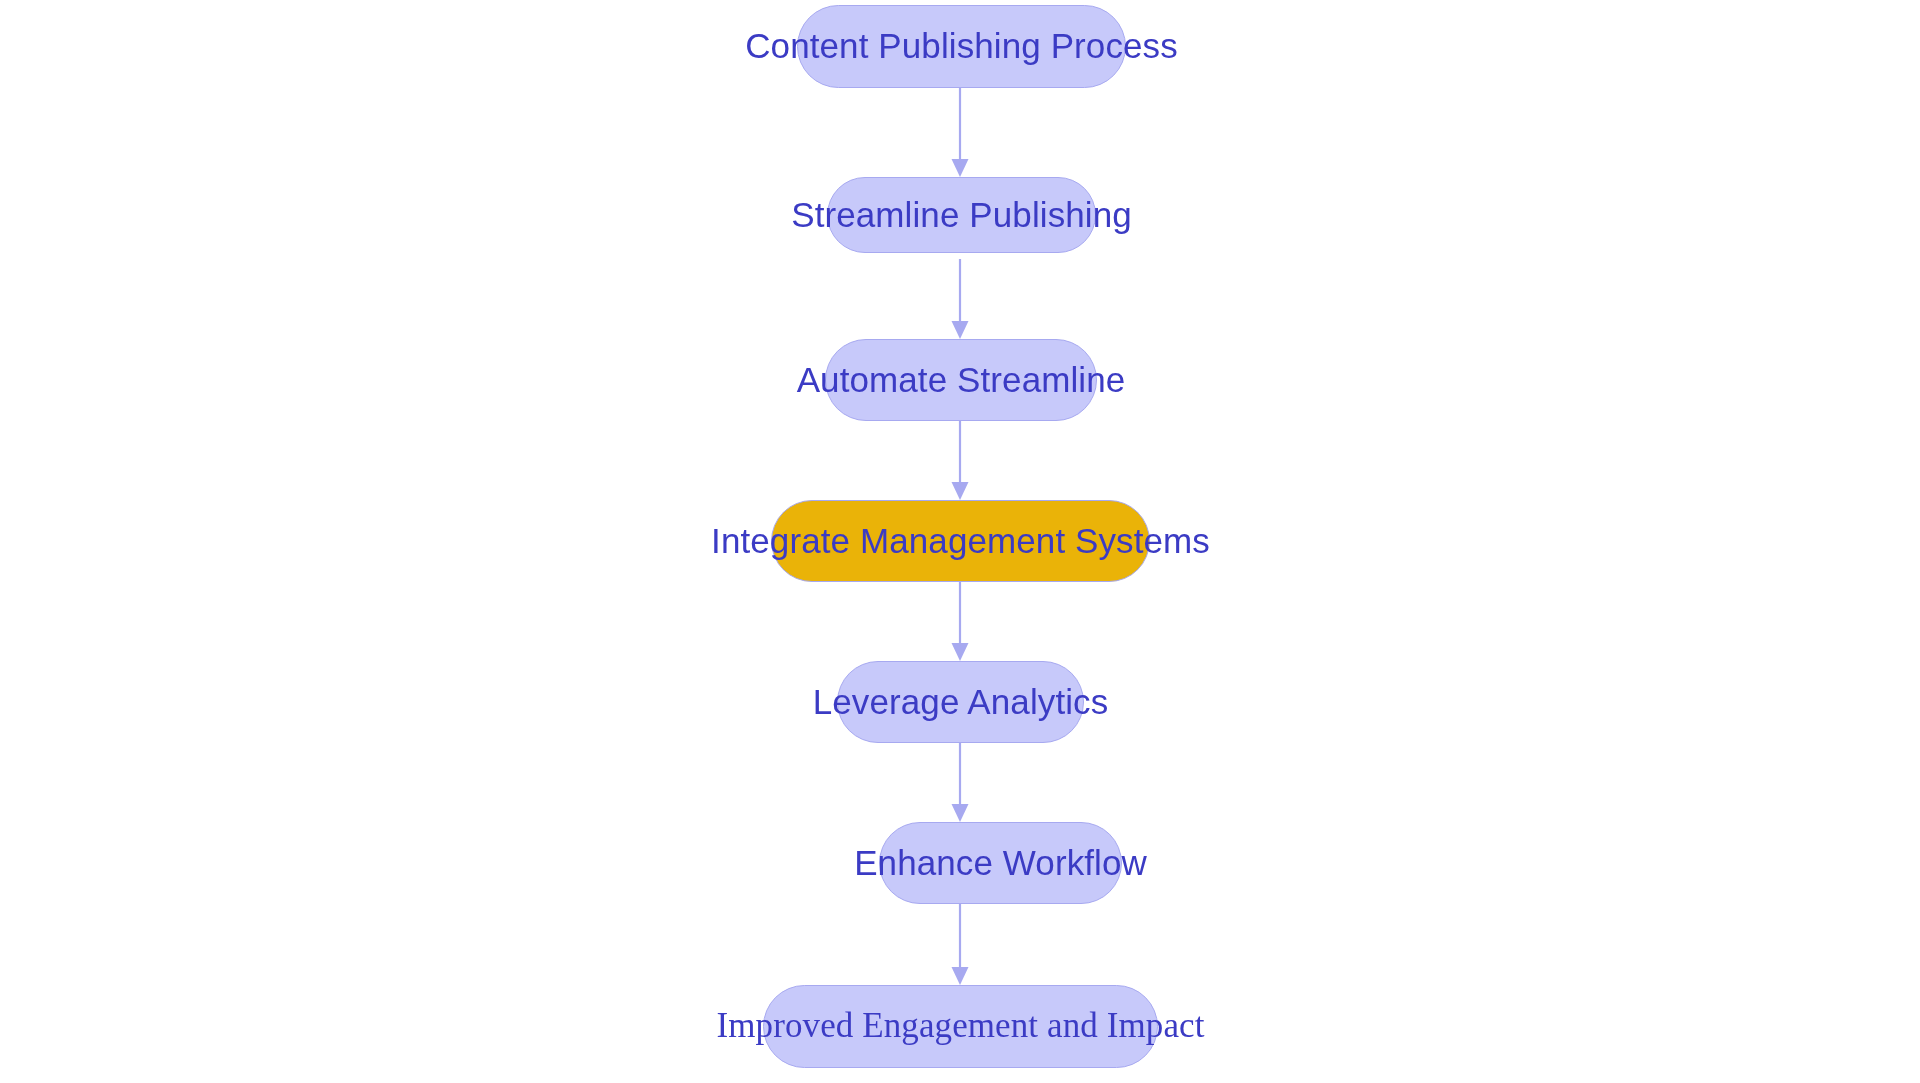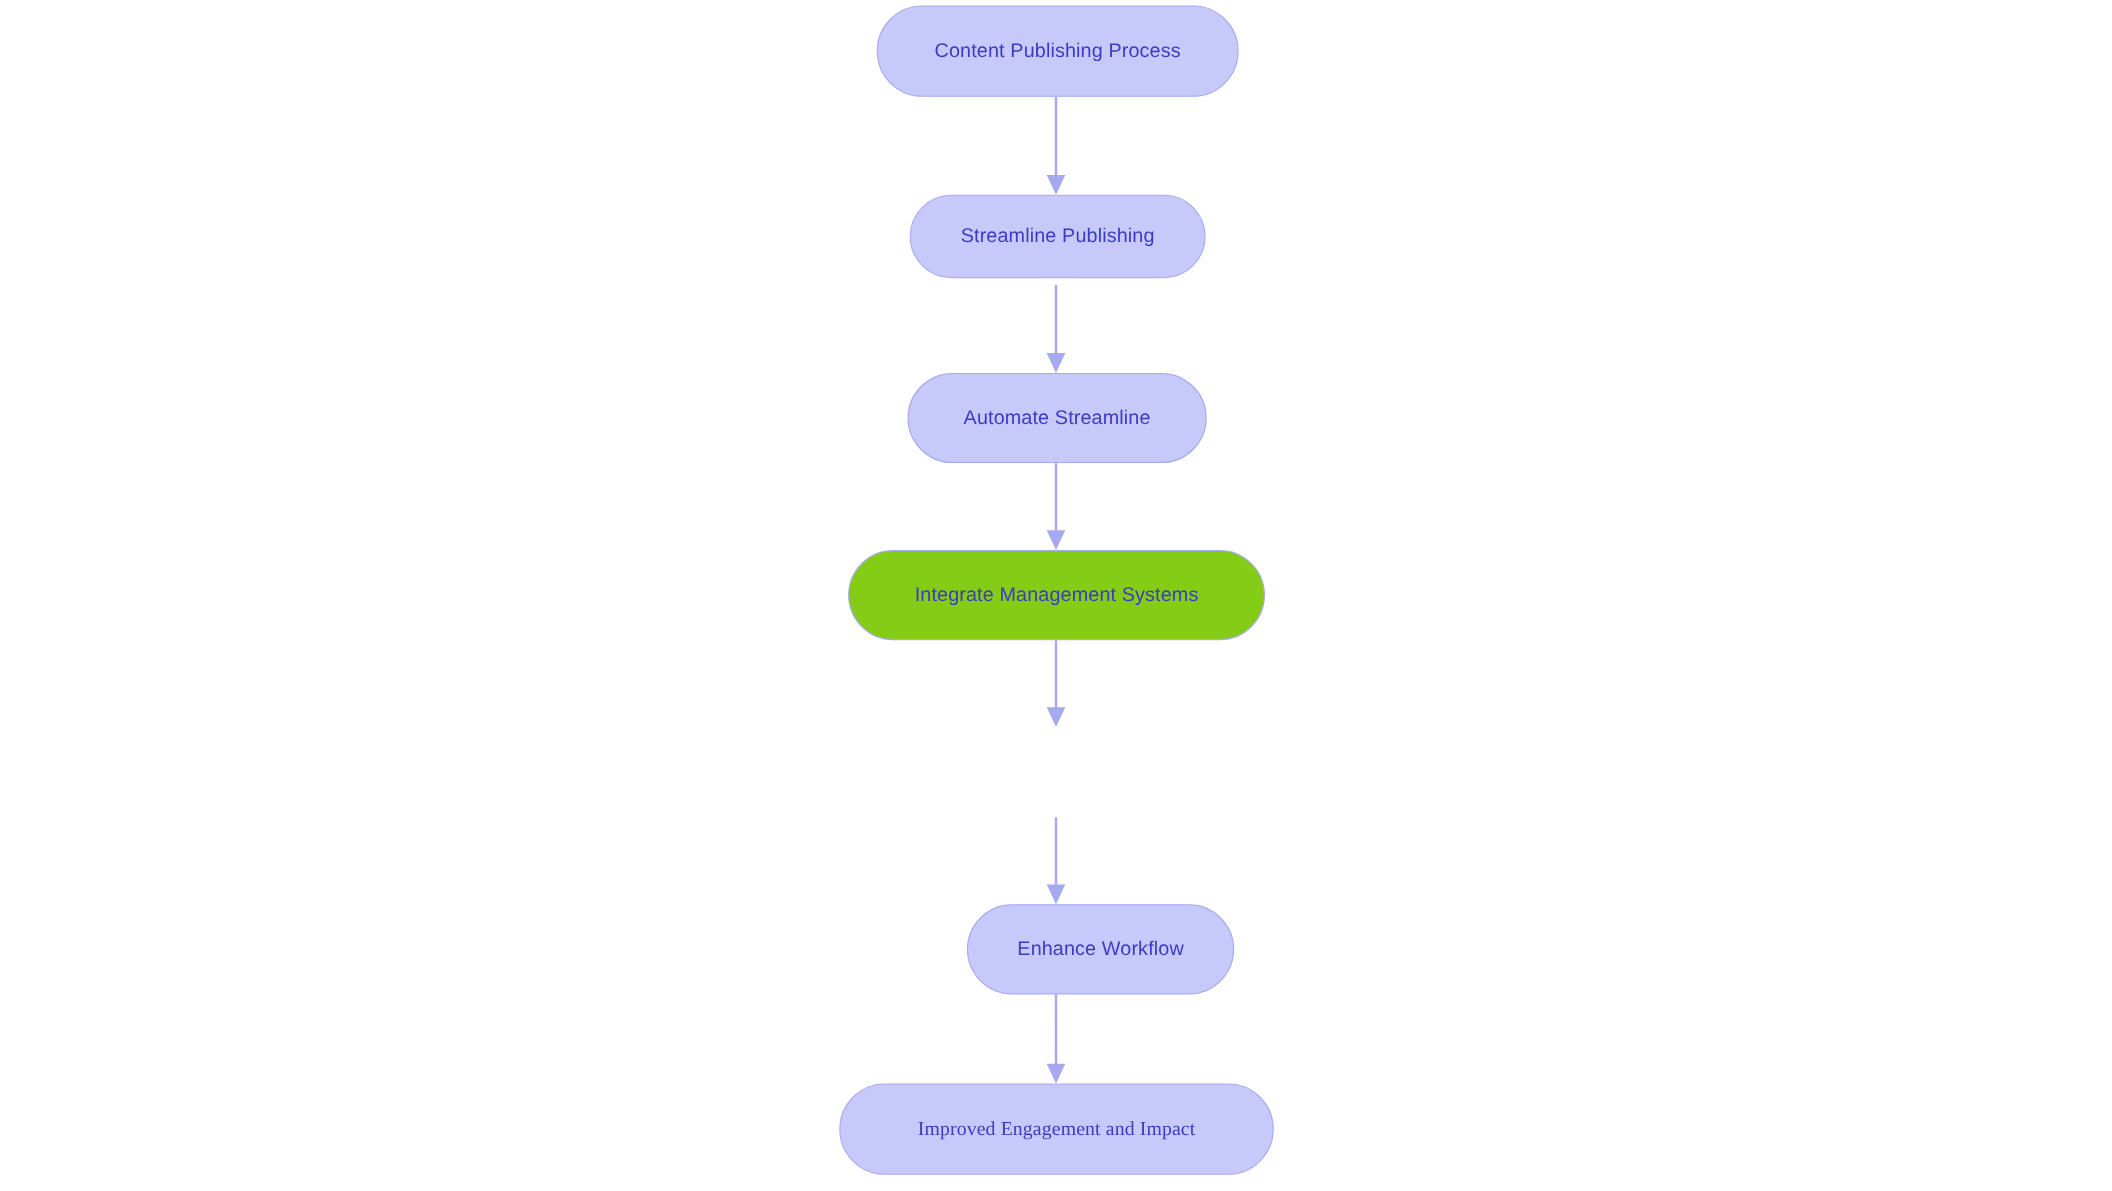--- a/index.html
+++ b/index.html
@@ -23,21 +23,21 @@
   .flow-node {
     position: absolute;
     box-sizing: border-box;
     display: flex;
     align-items: center;
     justify-content: center;
     background: #c7c9fa;
     border: 1.5px solid #a7a9f0;
     border-radius: 999px;
     color: #3b3bc4;
-    font-size: 18px;
+    font-size: 35px;
     font-weight: 400;
     letter-spacing: 0.1px;
     white-space: nowrap;
     line-height: 1;
     user-select: none;
   }
   .flow-node .node-label {
     display: block;
     padding-bottom: 2px;
   }
@@ -70,22 +70,25 @@
     </svg>
 <div class="flow-node" style="left: 797px; top: 5px; width: 329px; height: 83px; background: rgb(199, 201, 250); border-color: rgb(167, 169, 240); color: rgb(59, 59, 196);">
       <span class="node-label">Content Publishing Process</span>
     </div>
     <div class="flow-node" style="left: 827px; top: 177px; width: 269px; height: 76px; background: rgb(199, 201, 250); border-color: rgb(167, 169, 240); color: rgb(59, 59, 196);">
       <span class="node-label">Streamline Publishing</span>
     </div>
     <div class="flow-node" style="left: 825px; top: 339px; width: 272px; height: 82px; background: rgb(199, 201, 250); border-color: rgb(167, 169, 240); color: rgb(59, 59, 196);">
       <span class="node-label">Automate Streamline</span>
     </div>
-    <div class="flow-node" style="left: 771px; top: 500px; width: 379px; height: 82px; background: #84cc16; border-color: rgb(167, 169, 240); color: rgb(59, 59, 196);">
+    <div class="flow-node" style="left: 771px; top: 500px; width: 379px; height: 82px; background: #eab308; border-color: rgb(167, 169, 240); color: rgb(59, 59, 196);">
       <span class="node-label">Integrate Management Systems</span>
+    </div>
+    <div class="flow-node" style="left: 837px; top: 661px; width: 247px; height: 82px; background: rgb(199, 201, 250); border-color: rgb(167, 169, 240); color: rgb(59, 59, 196);">
+      <span class="node-label">Leverage Analytics</span>
     </div>
     <div class="flow-node" style="left: 879px; top: 822px; width: 243px; height: 82px; background: rgb(199, 201, 250); border-color: rgb(167, 169, 240); color: rgb(59, 59, 196);">
       <span class="node-label">Enhance Workflow</span>
     </div>
     <div class="flow-node" style="left: 763px; top: 985px; width: 395px; height: 83px; background: rgb(199, 201, 250); border-color: rgb(167, 169, 240); color: rgb(59, 59, 196); font-family: Liberation Serif, serif;">
       <span class="node-label">Improved Engagement and Impact</span>
     </div>
   </div>
 
 </body></html>

